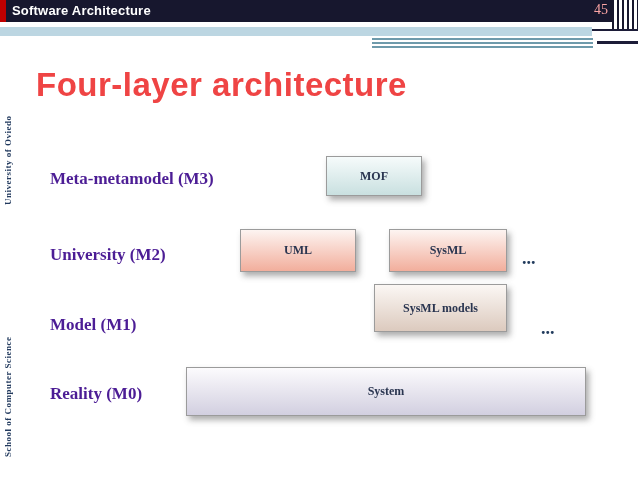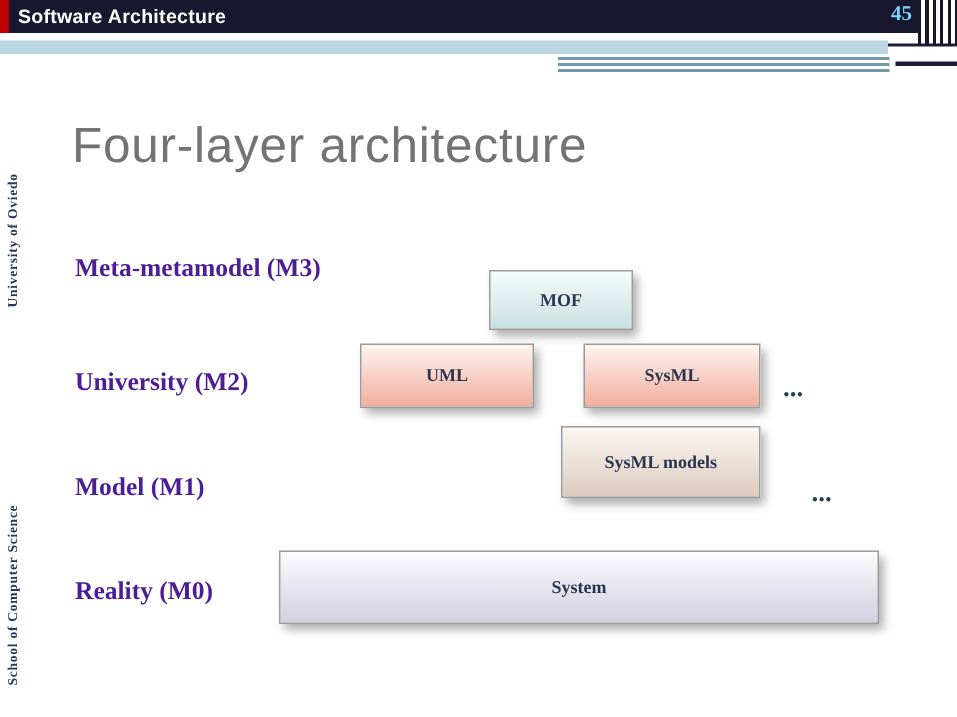--- a/index.html
+++ b/index.html
@@ -31,24 +31,23 @@
     color: #ffffff;
     font-family: Liberation Sans, sans-serif;
     font-weight: bold;
     font-size: 13px;
     letter-spacing: 0.2px;
     white-space: nowrap;
   }
   .page-number {
     position: absolute;
     right: 30px; top: 2px;
-    color: #7dd3fc;
+    color: #fca5a5;
     font-family: "Liberation Serif", serif;
     font-size: 14px;
-    font-weight: bold;
   }
   .stripes {
     position: absolute;
     right: 0; top: 0;
     width: 26px; height: 30px;
     background: repeating-linear-gradient(90deg, #17172e 0 2px, #ffffff 2px 5px);
   }
 
   
   .band {
@@ -81,25 +80,25 @@
     letter-spacing: 0.5px;
     text-align: center;
   }
   .side-top { top: 100px; height: 120px; }
   .side-bottom { top: 328px; height: 138px; }
 
   
   .slide-title {
     position: absolute;
     left: 36px; top: 66px;
-    margin: 12px;
+    margin: 0;
     font-family: "Liberation Sans", sans-serif;
-    font-weight: 400;
+    font-weight: 700;
     font-size: 33px;
-    color: #737373;
+    color: #ef4444;
     letter-spacing: 0.5px;
     white-space: nowrap;
   }
 
   
   .layer-label {
     position: absolute;
     left: 50px;
     width: 175px;
     font-family: "Liberation Serif", serif;
@@ -120,21 +119,21 @@
     box-shadow: 3px 4px 6px rgba(70, 70, 70, 0.45);
     display: flex;
     align-items: center;
     justify-content: center;
     font-family: "Liberation Serif", serif;
     font-weight: bold;
     font-size: 12px;
     color: #2a3550;
   }
   .box-mof {
-    left: 326px; top: 180px; width: 94px; height: 38px;
+    left: 326px; top: 156px; width: 94px; height: 38px;
     background: linear-gradient(180deg, #f6fbfb 0%, #c9e0e0 100%);
   }
   .box-uml {
     left: 240px; top: 229px; width: 114px; height: 41px;
     background: linear-gradient(180deg, #fdf4f1 0%, #f2ae9c 100%);
   }
   .box-sysml {
     left: 389px; top: 229px; width: 116px; height: 41px;
     background: linear-gradient(180deg, #fdf4f1 0%, #f2ae9c 100%);
   }

